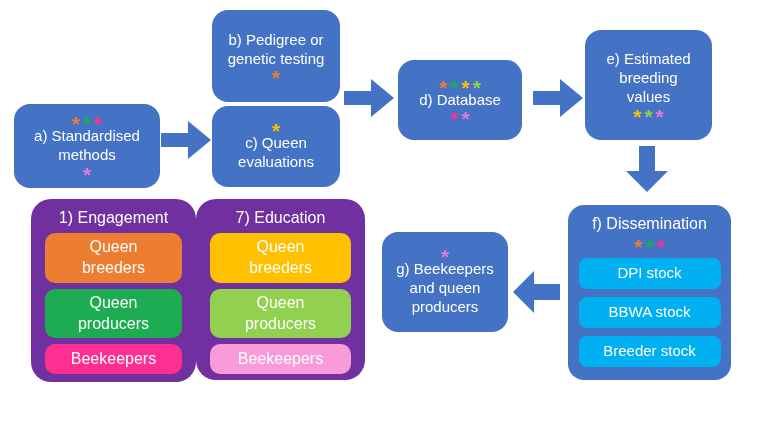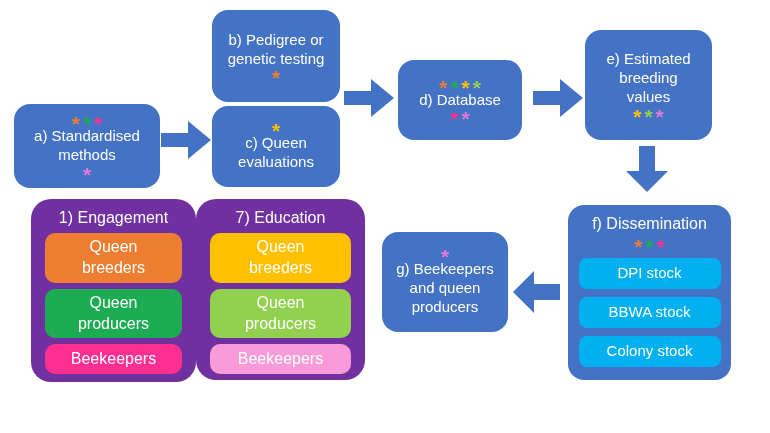--- a/index.html
+++ b/index.html
@@ -98,21 +98,21 @@
 <div class="box bg-blue" style="left:568px; top:205px; width:163px; height:175px; justify-content:flex-start; padding-top:9px; box-sizing:border-box;">
   <div class="label" style="font-size:16px;">f) Dissemination</div>
   <div class="astrow" style="margin-top:3px;">
       <span class="ast c-orange">*</span>
       <span class="ast c-green">*</span>
       <span class="ast c-deep_pink">*</span>
     </div>
   <div style="width:100%;">
       <div class="stock bg-cyan">DPI stock</div>
       <div class="stock bg-cyan">BBWA stock</div>
-      <div class="stock bg-cyan">Colony stock</div>
+      <div class="stock bg-cyan">Breeder stock</div>
     </div>
 </div>
 
 <div class="box bg-blue" style="left:382px; top:232px; width:126px; height:100px;">
   <div class="astrow">
       <span class="ast c-light_pink">*</span>
     </div>
   <div class="label">g) Beekeepers and queen producers</div>
 </div>
 

